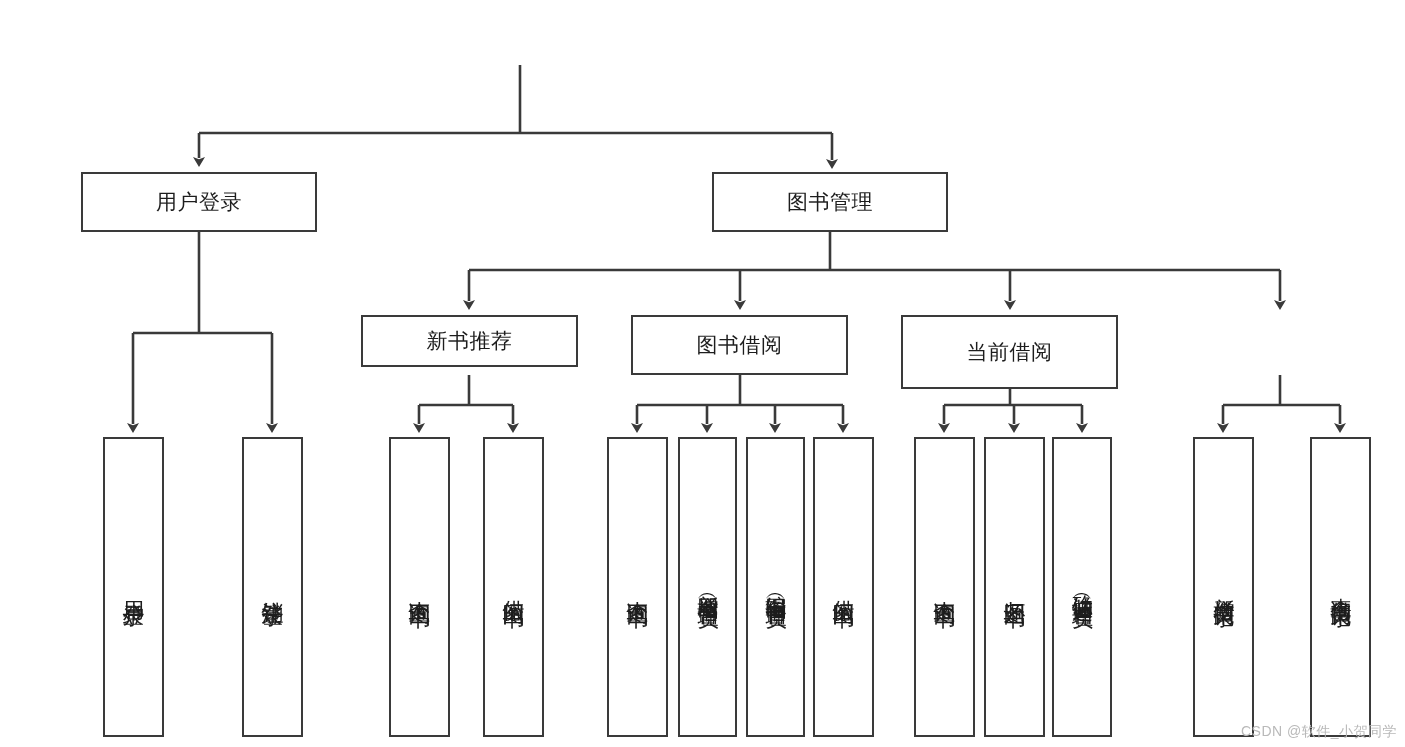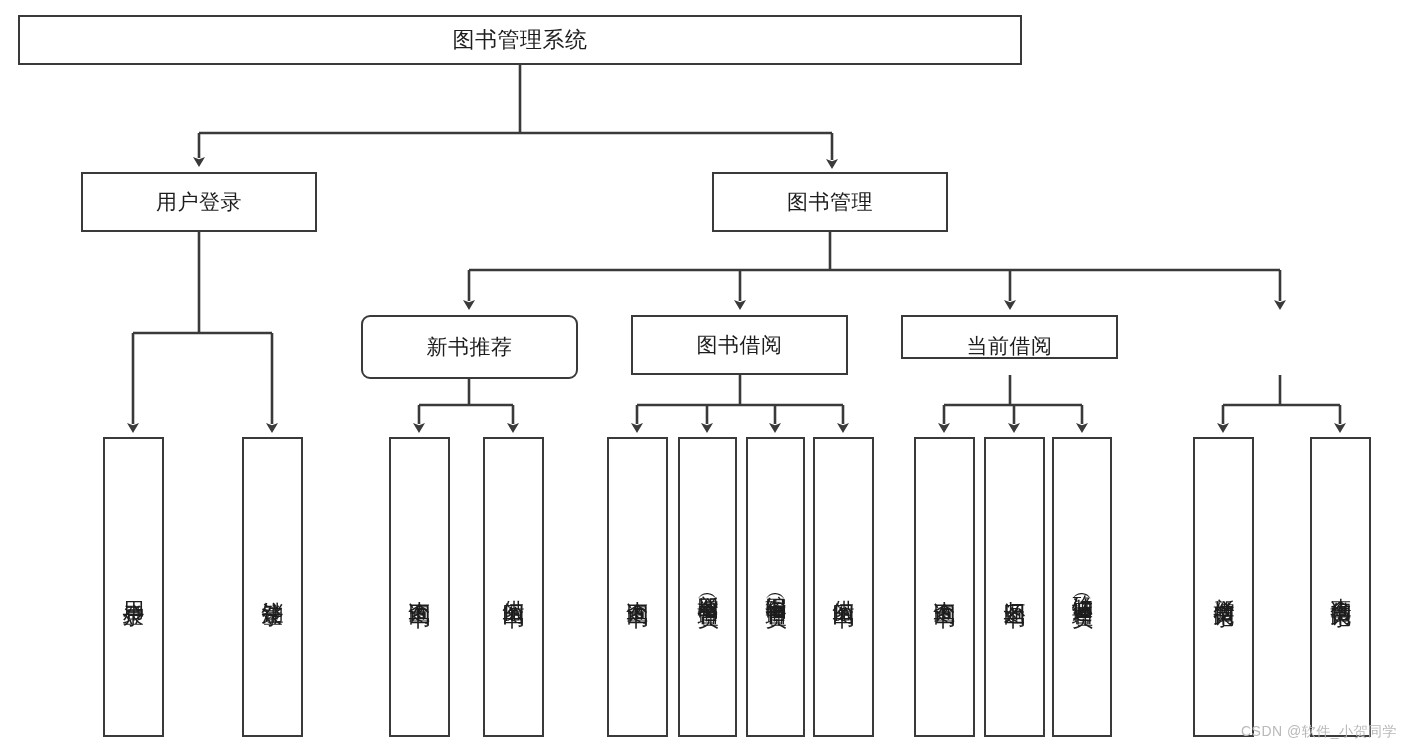--- a/index.html
+++ b/index.html
@@ -120,38 +120,35 @@
       <path d="M1014,405 L1014,424" marker-end="url(#arw)"></path>
       <path d="M1082,405 L1082,424" marker-end="url(#arw)"></path>
 
       <path d="M1280,375 L1280,405"></path>
       <path d="M1223,405 L1340,405"></path>
       <path d="M1223,405 L1223,424" marker-end="url(#arw)"></path>
       <path d="M1340,405 L1340,424" marker-end="url(#arw)"></path>
     </g>
   </svg>
 
-  <div class="node h root" style="left:18px; top:15px; width:1004px; height:50px;">
-    <span class="lbl">图书管理系统</span>
-  </div>
 
   <div class="node h" style="left:81px; top:172px; width:236px; height:60px;">
     <span class="lbl">用户登录</span>
   </div>
   <div class="node h" style="left:712px; top:172px; width:236px; height:60px;">
     <span class="lbl">图书管理</span>
   </div>
 
-  <div class="node h" style="left:361px; top:315px; width:217px; height:64px;border-radius:9px;">
+  <div class="node h" style="left:361px; top:315px; width:217px; height:52px;">
     <span class="lbl">新书推荐</span>
   </div>
   <div class="node h" style="left:631px; top:315px; width:217px; height:60px;">
     <span class="lbl">图书借阅</span>
   </div>
-  <div class="node h" style="left:901px; top:315px; width:217px; height:44px;align-items:flex-end;">
+  <div class="node h" style="left:901px; top:315px; width:217px; height:74px;">
     <span class="lbl">当前借阅</span>
   </div>
 
   <div class="node v" style="left:103px; top:437px; width:61px; height:300px;">
     <span class="lbl">用户登录</span>
   </div>
   <div class="node v" style="left:242px; top:437px; width:61px; height:300px;">
     <span class="lbl">注销登录</span>
   </div>
 

